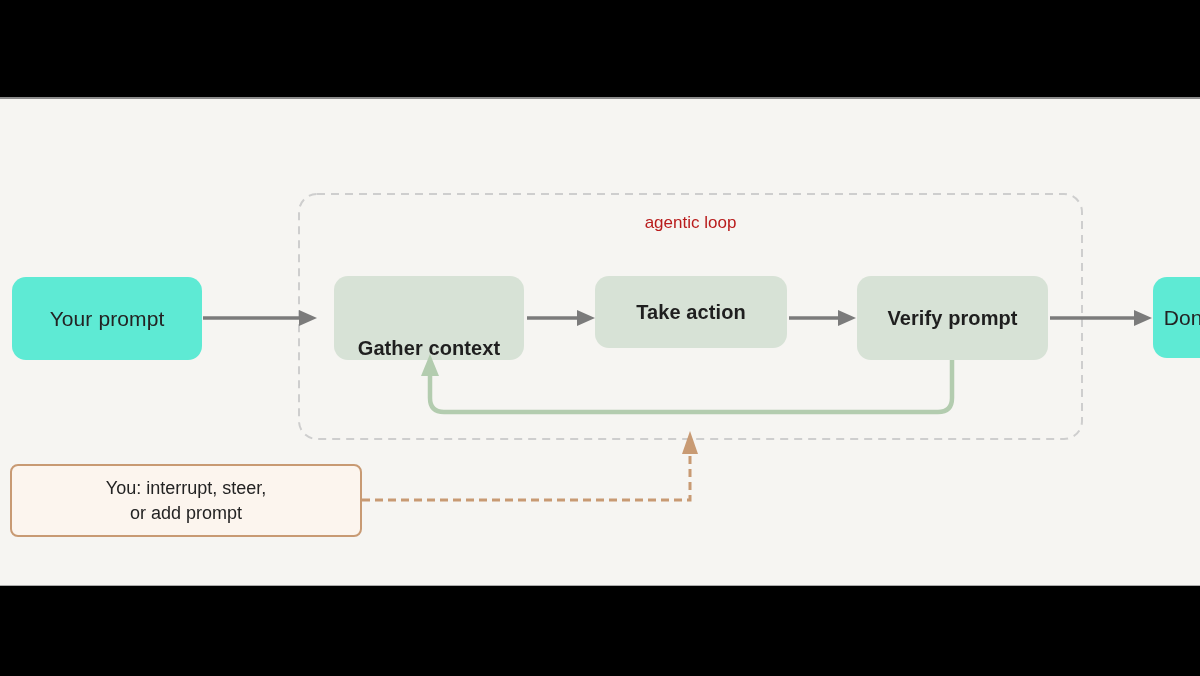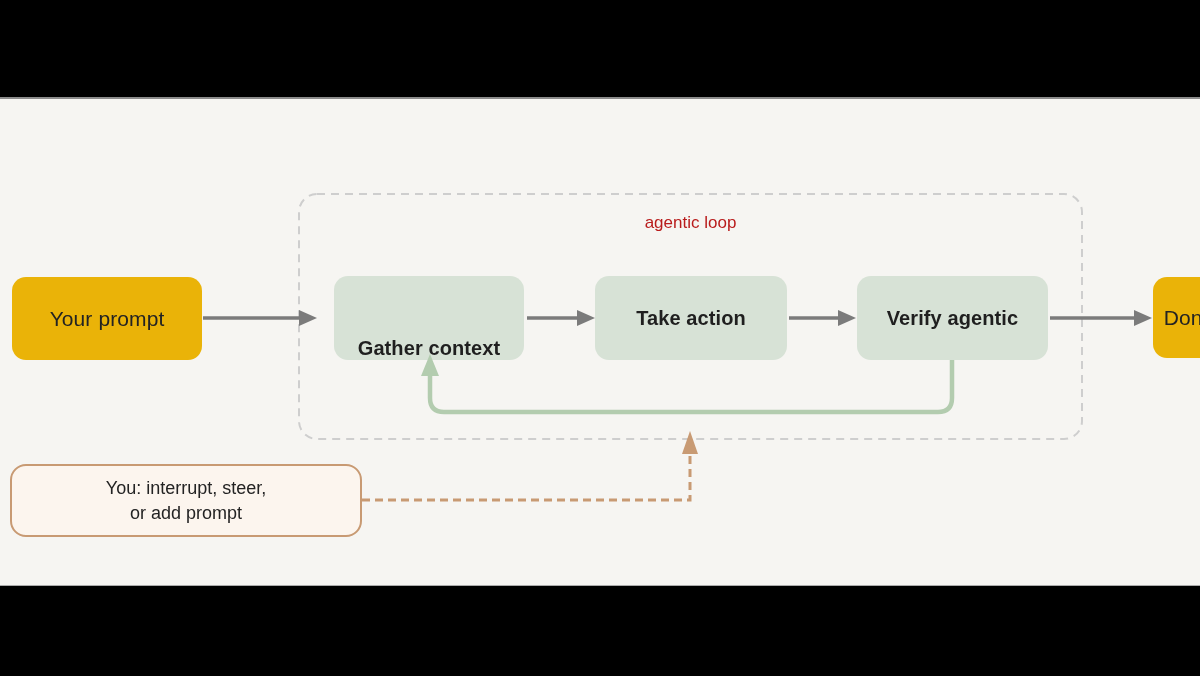--- a/index.html
+++ b/index.html
@@ -56,42 +56,42 @@
     display: flex;
     align-items: center;
     justify-content: center;
     border-radius: 14px;
     font-size: 21px;
     color: #232323;
     z-index: 2;
     letter-spacing: 0.1px;
     white-space: nowrap;
   }
-  .node.gray { background: #eab308; }
+  .node.gray { background: #5eead4; }
   .node.green {
     background: #d7e2d6;
     font-weight: 700;
     font-size: 20px;
     color: #1f1f1f;
   }
   .node-prompt  { left: 12px;   top: 277px; width: 190px; height: 83px; }
   .node-gather  { left: 334px;  top: 276px; width: 190px; height: 84px; align-items: flex-end; }
-  .node-action  { left: 595px;  top: 276px; width: 192px; height: 84px; }
+  .node-action  { left: 595px;  top: 276px; width: 192px; height: 72px; }
   .node-verify  { left: 857px;  top: 276px; width: 191px; height: 84px; }
   .node-done    { left: 1153px; top: 277px; width: 72px;  height: 81px; }
   .note {
     position: absolute;
     left: 10px;
     top: 464px;
     width: 352px;
     height: 73px;
     box-sizing: border-box;
     background: #fcf5ee;
     border: 2px solid #c89a73;
-    border-radius: 16px;
+    border-radius: 8px;
     display: flex;
     flex-direction: column;
     align-items: center;
     justify-content: center;
     font-size: 18px;
     line-height: 25px;
     color: #232323;
     z-index: 2;
     text-align: center;
   }
@@ -146,21 +146,21 @@
 
   <div class="node green node-gather">
     <span>Gather context</span>
   </div>
 
   <div class="node green node-action">
     <span>Take action</span>
   </div>
 
   <div class="node green node-verify">
-    <span>Verify agentic</span>
+    <span>Verify prompt</span>
   </div>
 
   <div class="node gray node-done">
     <span>Done</span>
   </div>
 
   <div class="note">
     <div>You: interrupt, steer,</div>
     <div>or add prompt</div>
   </div>

